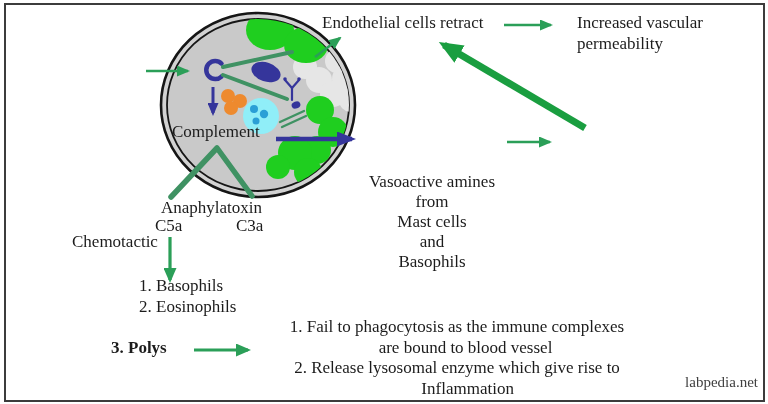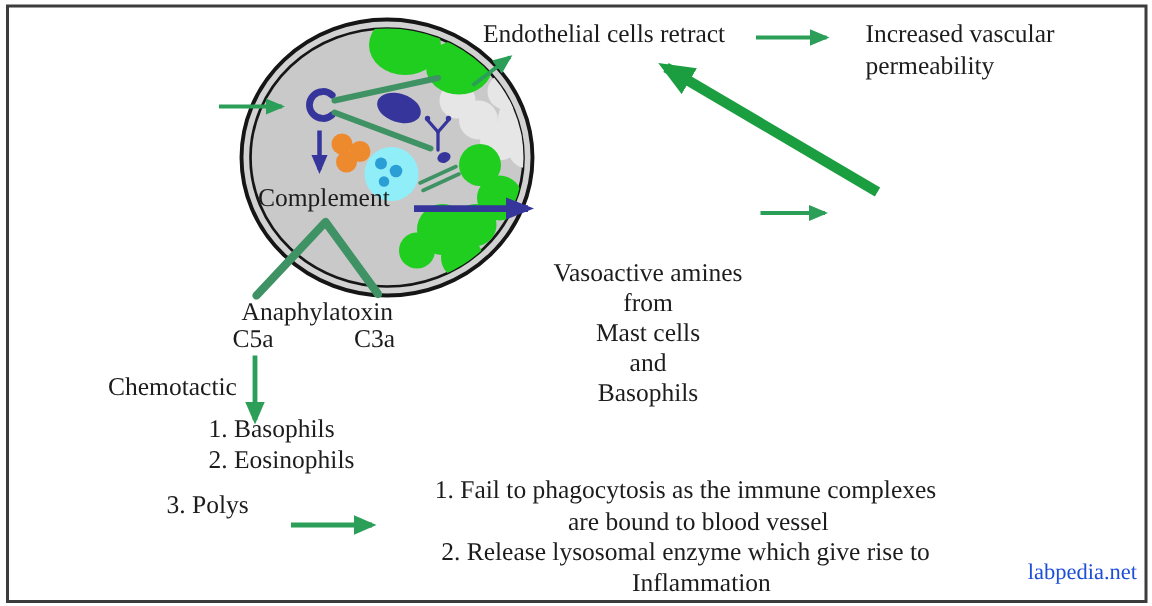--- a/index.html
+++ b/index.html
@@ -13,21 +13,21 @@
   }
   #art{position:absolute;left:0;top:0;}
   .label{
     position:absolute;font-size:17px;line-height:21px;color:#1c1c1c;
     white-space:pre-line;
   }
   .lh20{line-height:20px;margin-top:41px;}
   .lh205{line-height:20.5px;}
   .center{text-align:center;}
   .prewrap{white-space:pre-wrap;}
-  .watermark{font-size:15px;line-height:19px;color:#1d4ed8;}
+  .watermark{font-size:15px;line-height:19px;color:#404040;}
 </style>
 </head>
 <body>
 
 <div id="stage">
 
   <svg id="art" width="768" height="404" viewBox="0 0 768 404">
     <defs>
       <clipPath id="cellClip">
         <ellipse cx="258" cy="105" rx="91" ry="86"></ellipse>
@@ -139,26 +139,26 @@
 and
 Basophils</div>
 
 
   <div class="label" style="left:161px;top:177px;margin-top:20px;">Anaphylatoxin</div>
 
   <div class="label" style="left:155px;top:215px;">C5a</div>
 
   <div class="label" style="left:236px;top:215px;text-align:center;">C3a</div>
 
-  <div class="label" style="left:72px;top:247px;">Chemotactic</div>
+  <div class="label" style="left:72px;top:231px;">Chemotactic</div>
 
   <div class="label lh205" style="left:139px;top:276px;">1. Basophils
 2. Eosinophils</div>
 
-  <div class="label" style="left:111px;top:326px;">3. Polys</div>
+  <div class="label" style="left:111px;top:337px;font-weight:bold;">3. Polys</div>
 
   <div class="label lh205 prewrap" style="left:242px;top:317px;width:430px;text-align:center;">1. Fail to phagocytosis as the immune complexes
     are bound to blood vessel
 2. Release lysosomal enzyme which give rise to
      Inflammation</div>
 
   <div class="label watermark" style="right:10px;top:373px;">labpedia.net</div>
 
   <div id="frame"></div>
 </div>

